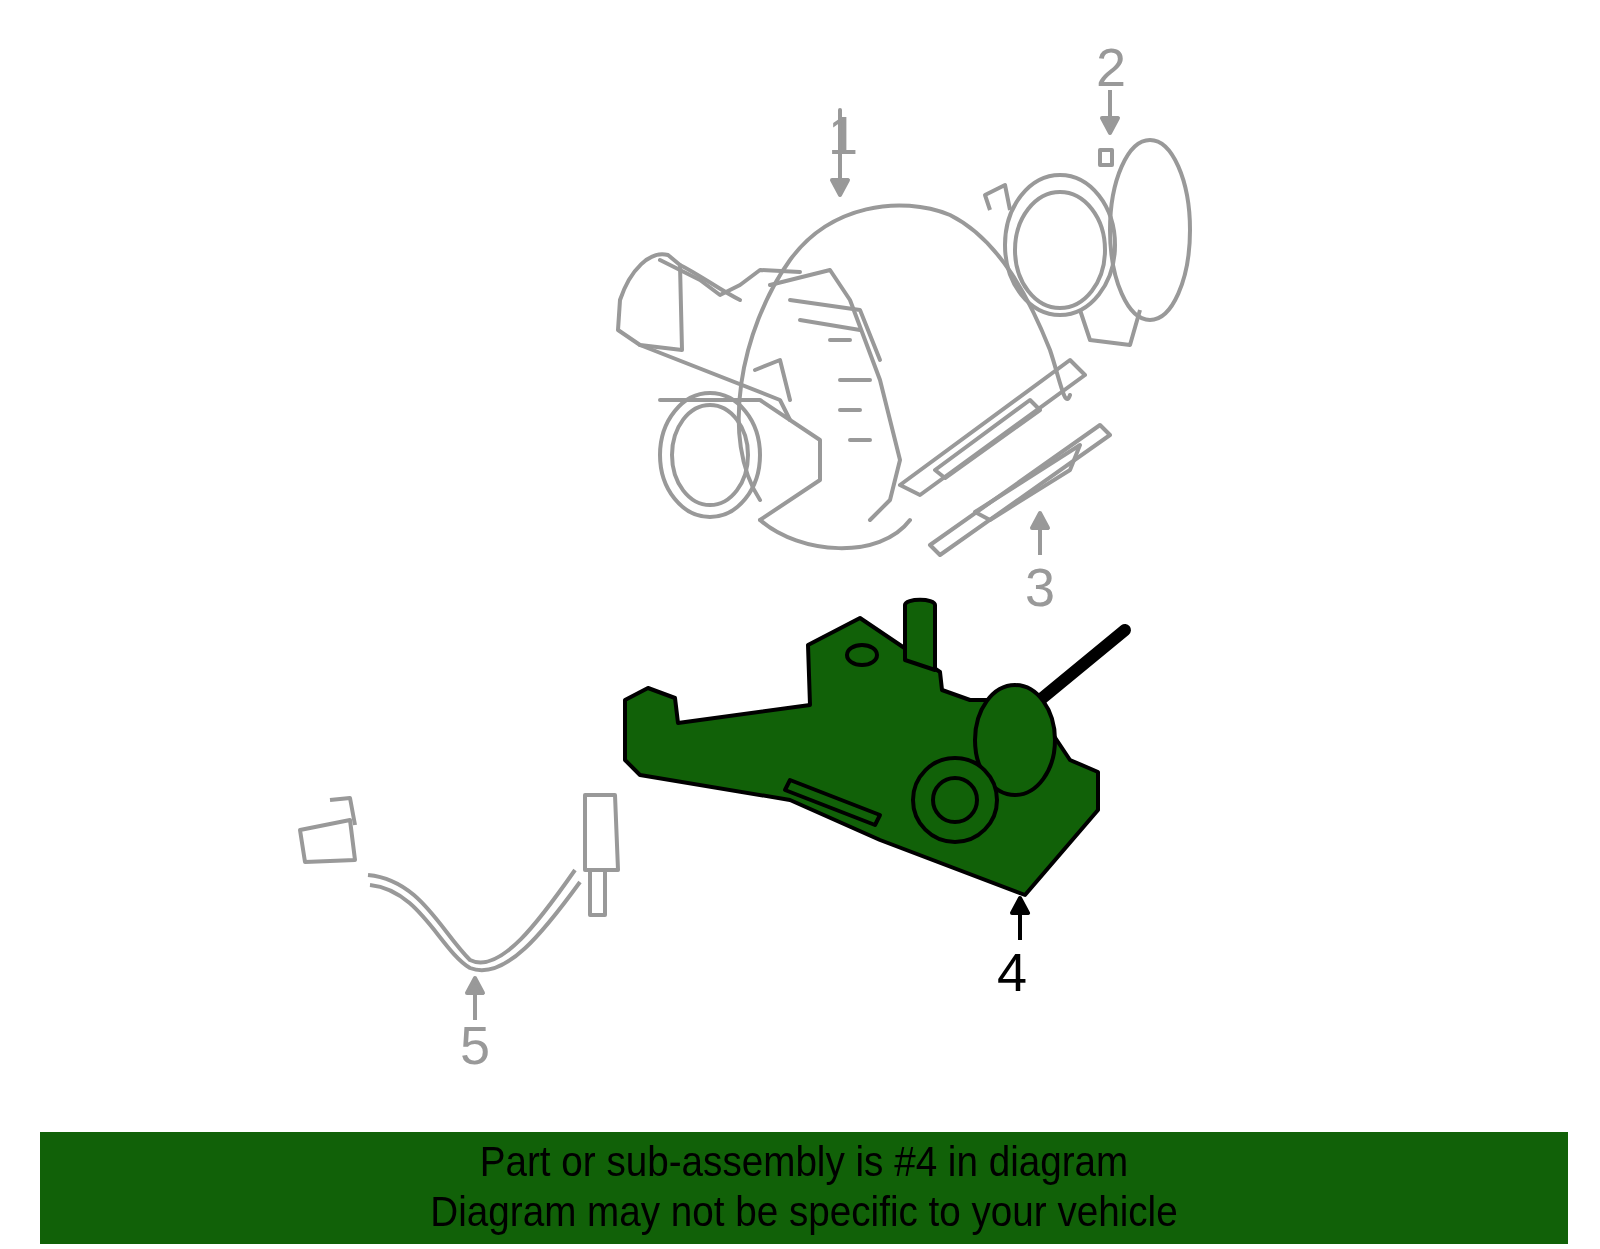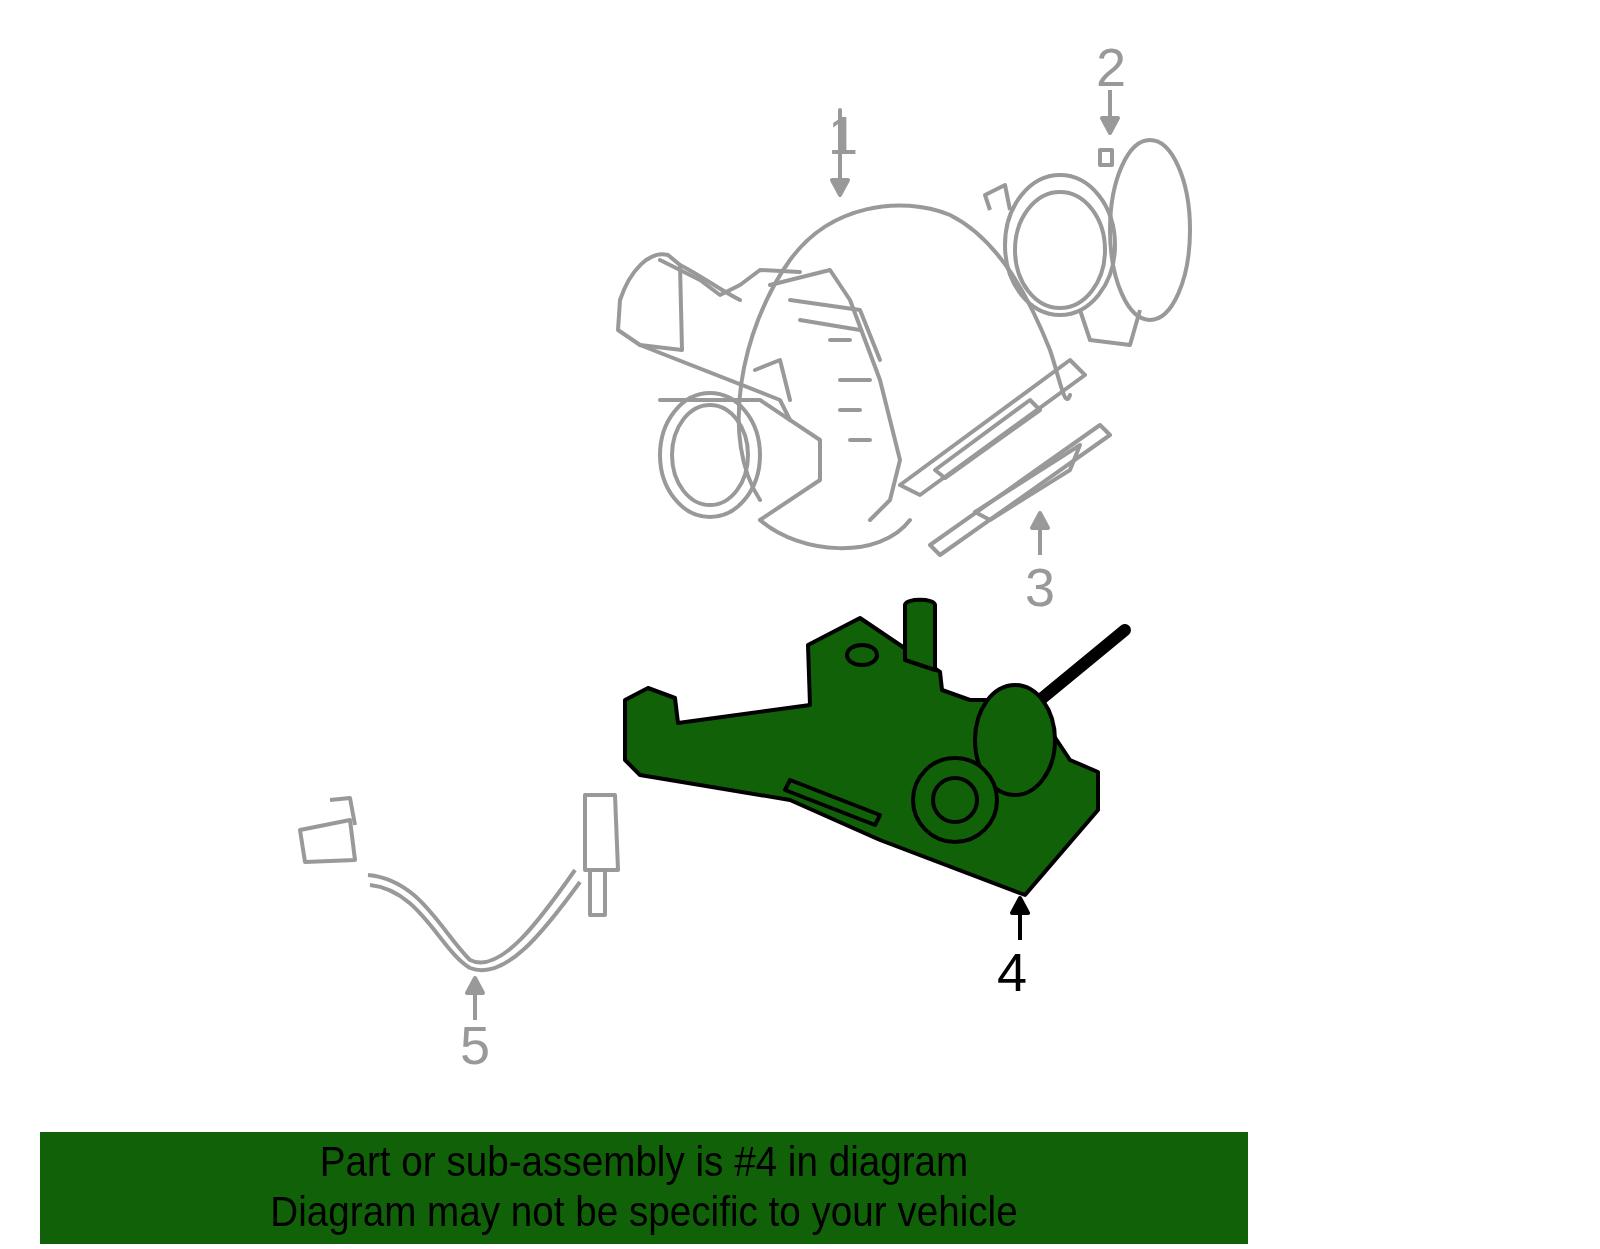--- a/index.html
+++ b/index.html
@@ -1,21 +1,21 @@
 <!DOCTYPE html>
 <html><head>
 <meta charset="utf-8">
 <style>
   html, body { margin:0; padding:0; background:#ffffff; }
   body { width:1600px; height:1249px; position:relative; overflow:hidden; font-family:"Liberation Sans", sans-serif; }
   #diagram { position:absolute; left:0; top:0; width:1600px; height:1130px; }
   .callout { position:absolute; font-size:54px; line-height:1; font-family:"Liberation Sans", sans-serif; }
   .callout.gray { color:#999999; }
   .callout.black { color:#000000; }
-  #banner { position:absolute; left:40px; top:1132px; width:1208px; height:112px; background:#116108; color:#000; text-align:center; }
+  #banner { position:absolute; left:40px; top:1132px; width:1528px; height:112px; background:#116108; color:#000; text-align:center; }
   #banner .l1 { position:absolute; left:0; right:0; top:6px; font-size:42px; transform:scaleX(0.92); padding-left:0; }
   #banner .l2 { position:absolute; left:0; right:0; top:56px; font-size:42px; transform:scaleX(0.92); }
 </style>
 </head>
 <body>
 
 <div id="diagram">
   <svg width="1600" height="1130" viewBox="0 0 1600 1130" xmlns="http://www.w3.org/2000/svg">
 
     <g fill="none" stroke="#999" stroke-width="4" stroke-linejoin="round" stroke-linecap="round">

